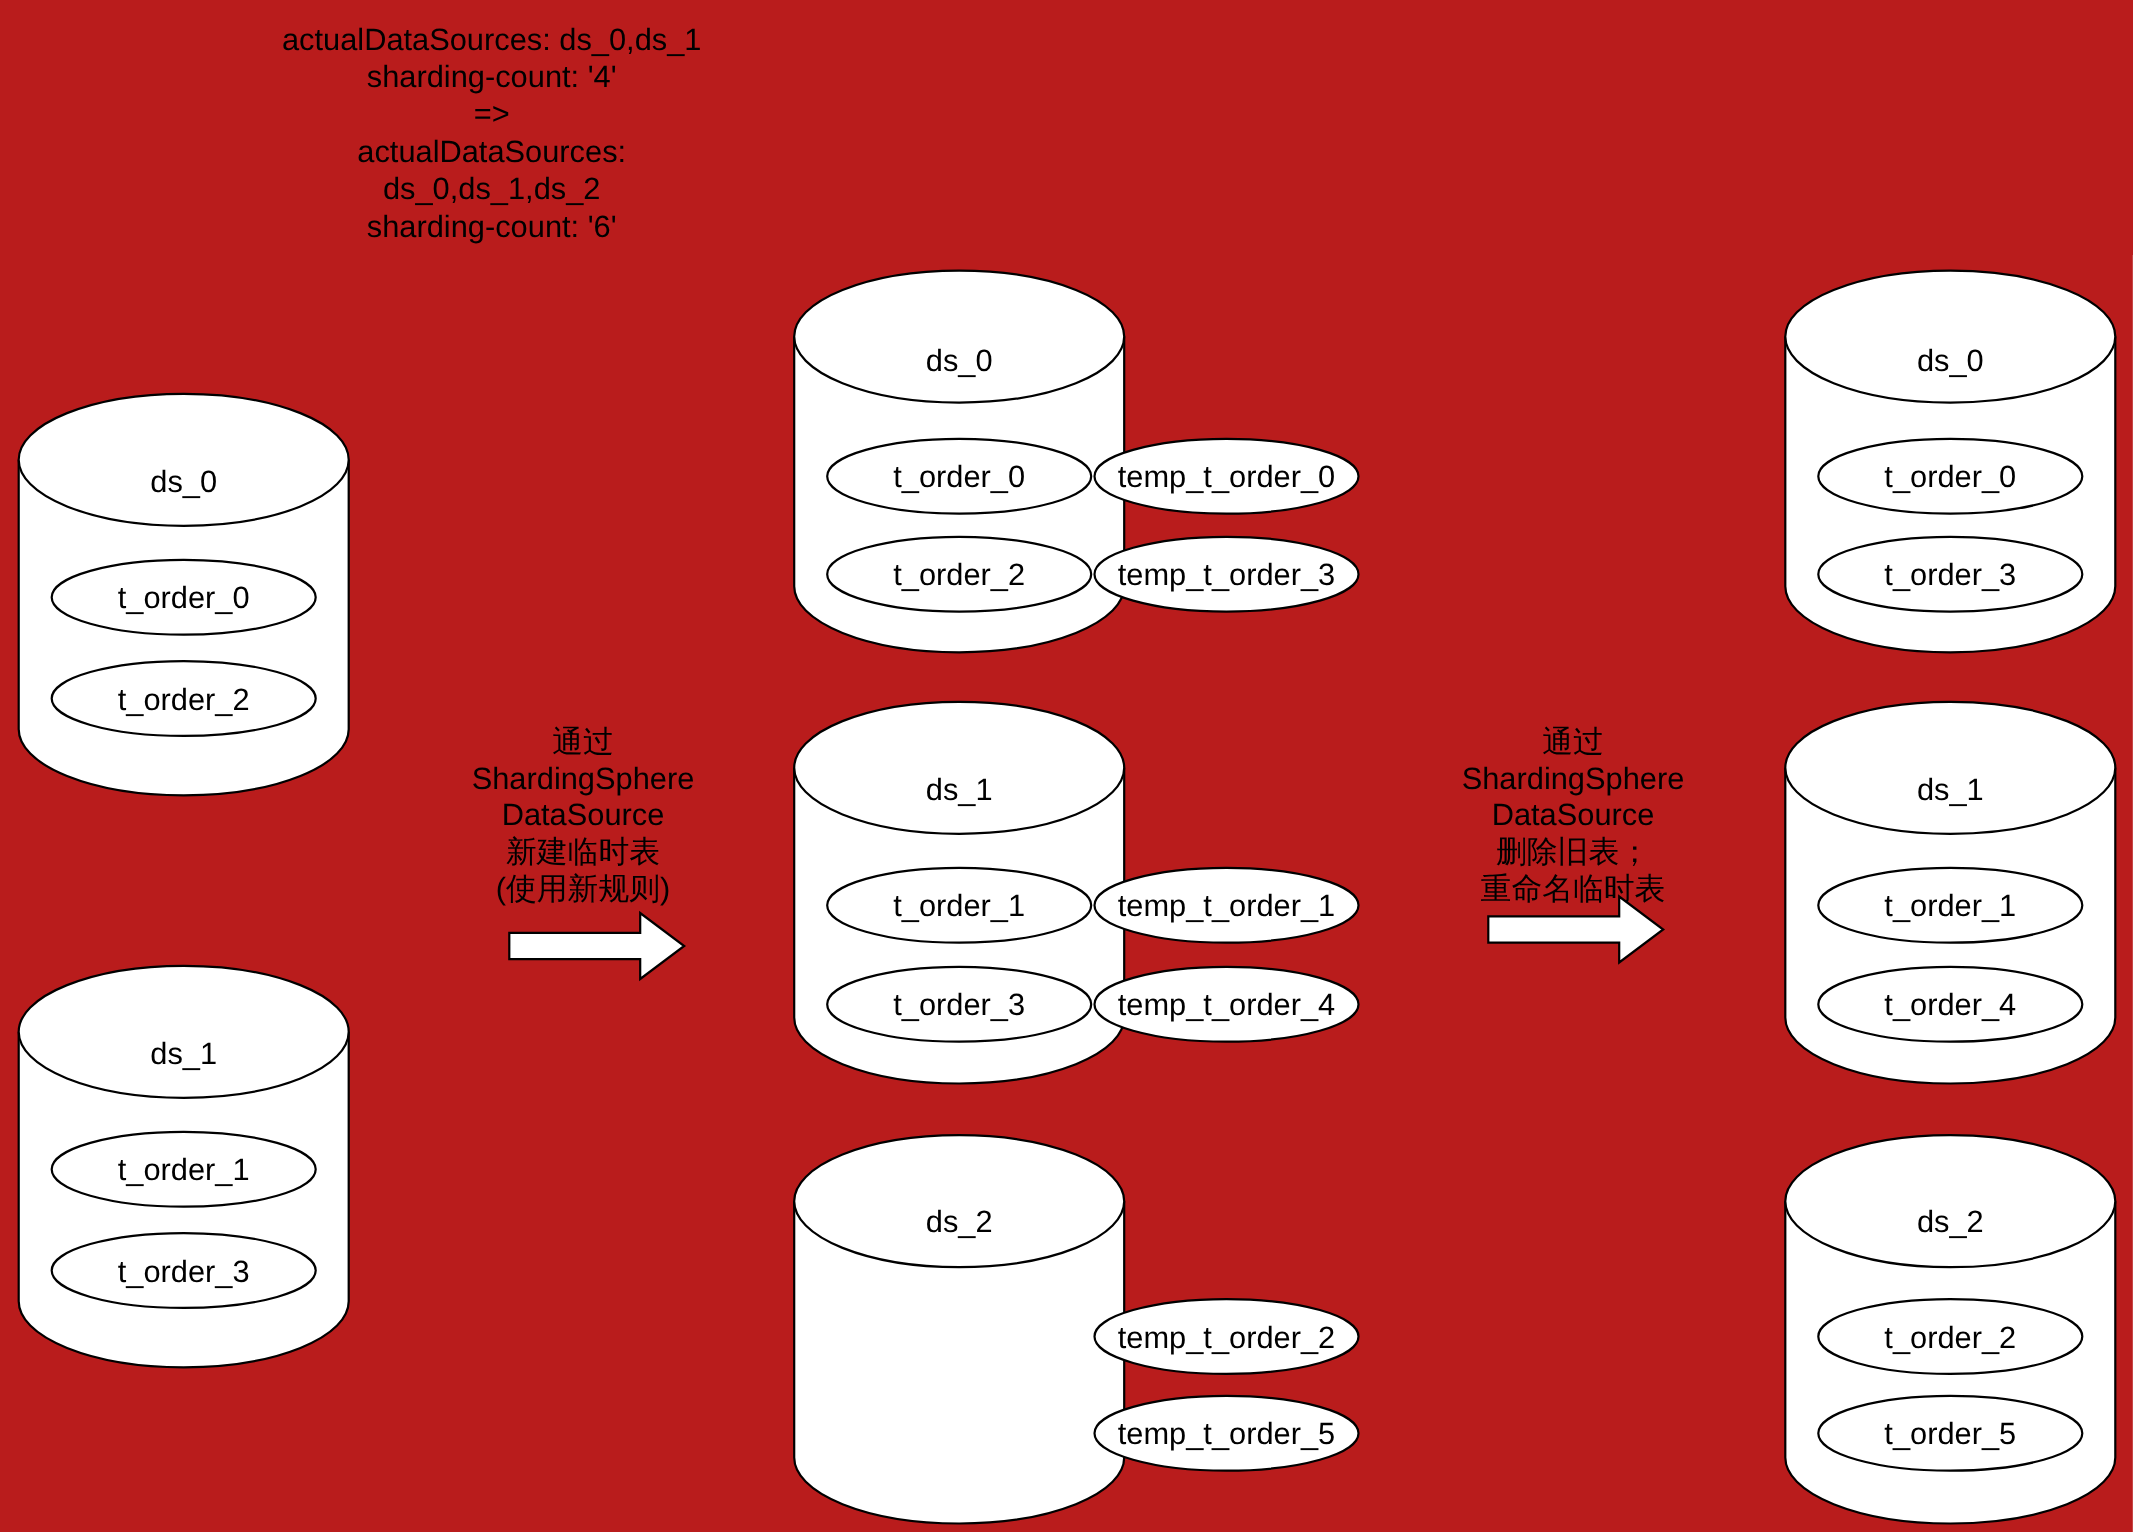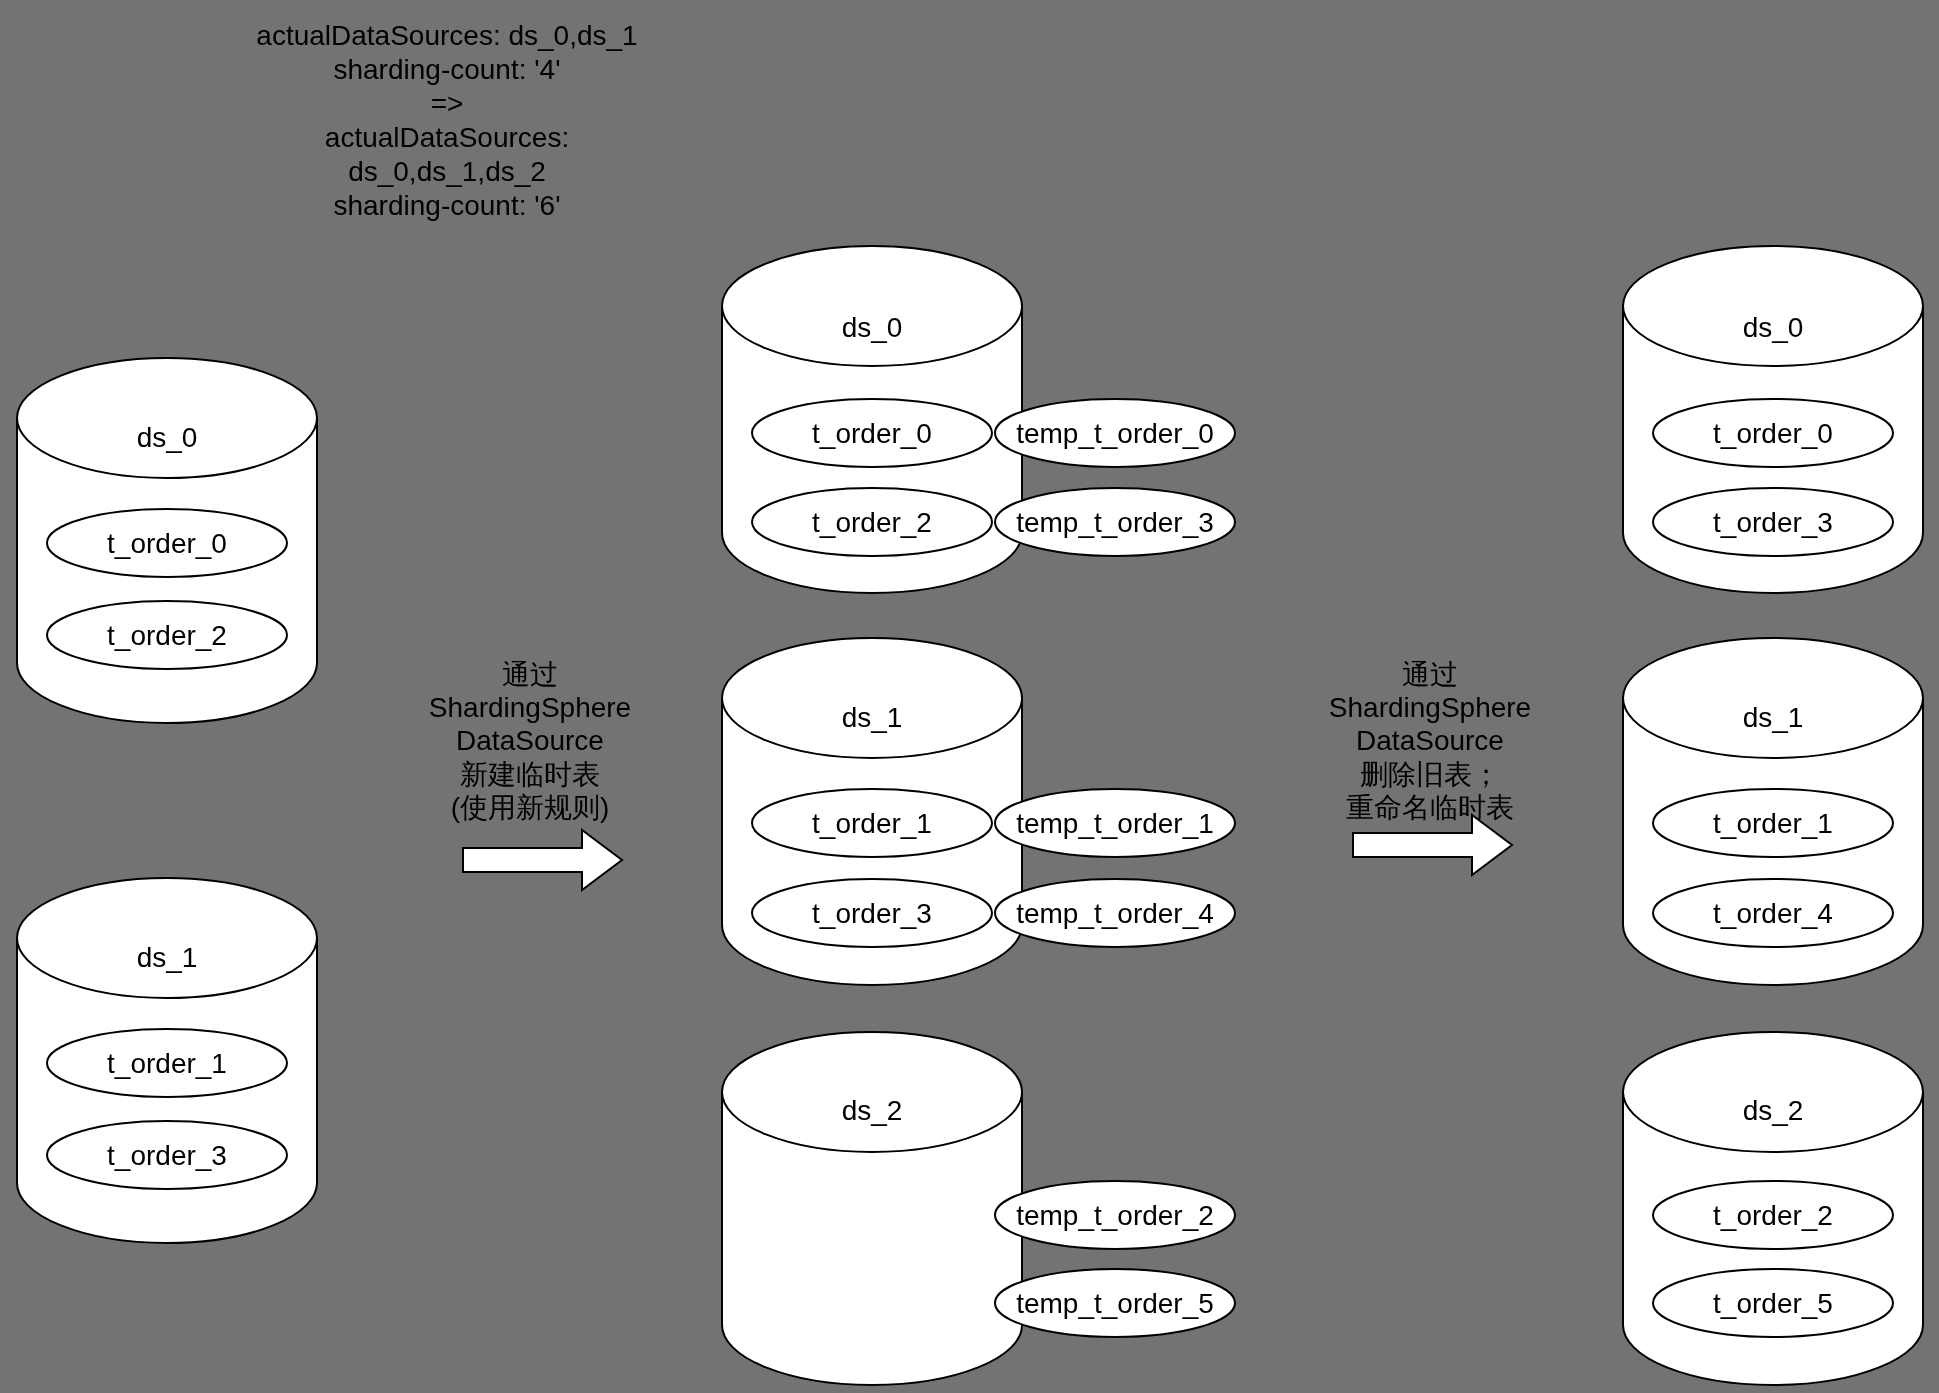--- a/index.html
+++ b/index.html
@@ -1,20 +1,20 @@
 <!DOCTYPE html>
 <html><head>
 <meta charset="utf-8">
 <style>
   html, body { margin: 0; padding: 0; background: #ffffff; }
   .canvas {
     position: relative;
     width: 1939px;
     height: 1393px;
-    background: #737373;
+    background: #b91c1c;
     overflow: hidden;
   }
   svg { position: absolute; left: 0; top: 0; }
   .shape { fill: #ffffff; stroke: #000000; stroke-width: 2; }
   text {
     fill: #000000;
     font-family: "Liberation Sans", sans-serif;
     font-size: 28px;
     text-anchor: middle;
   }

